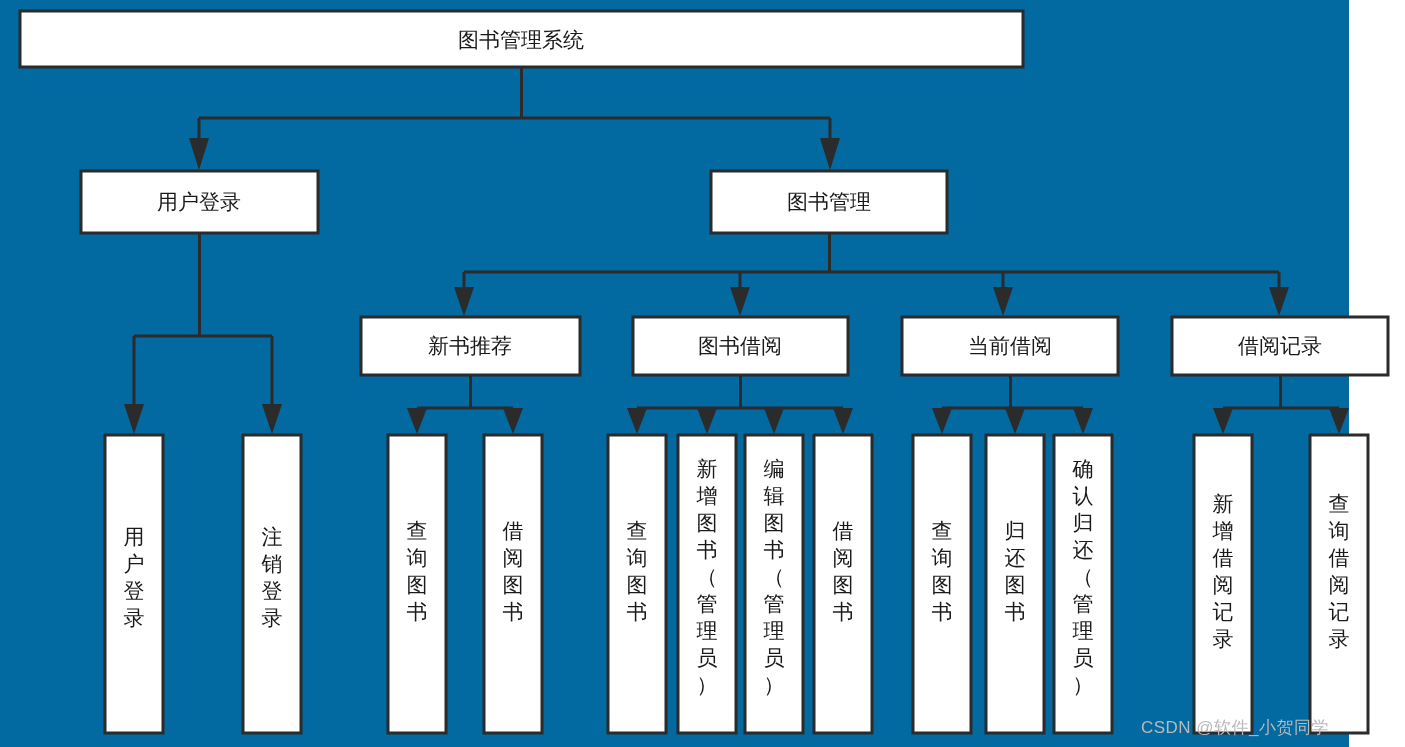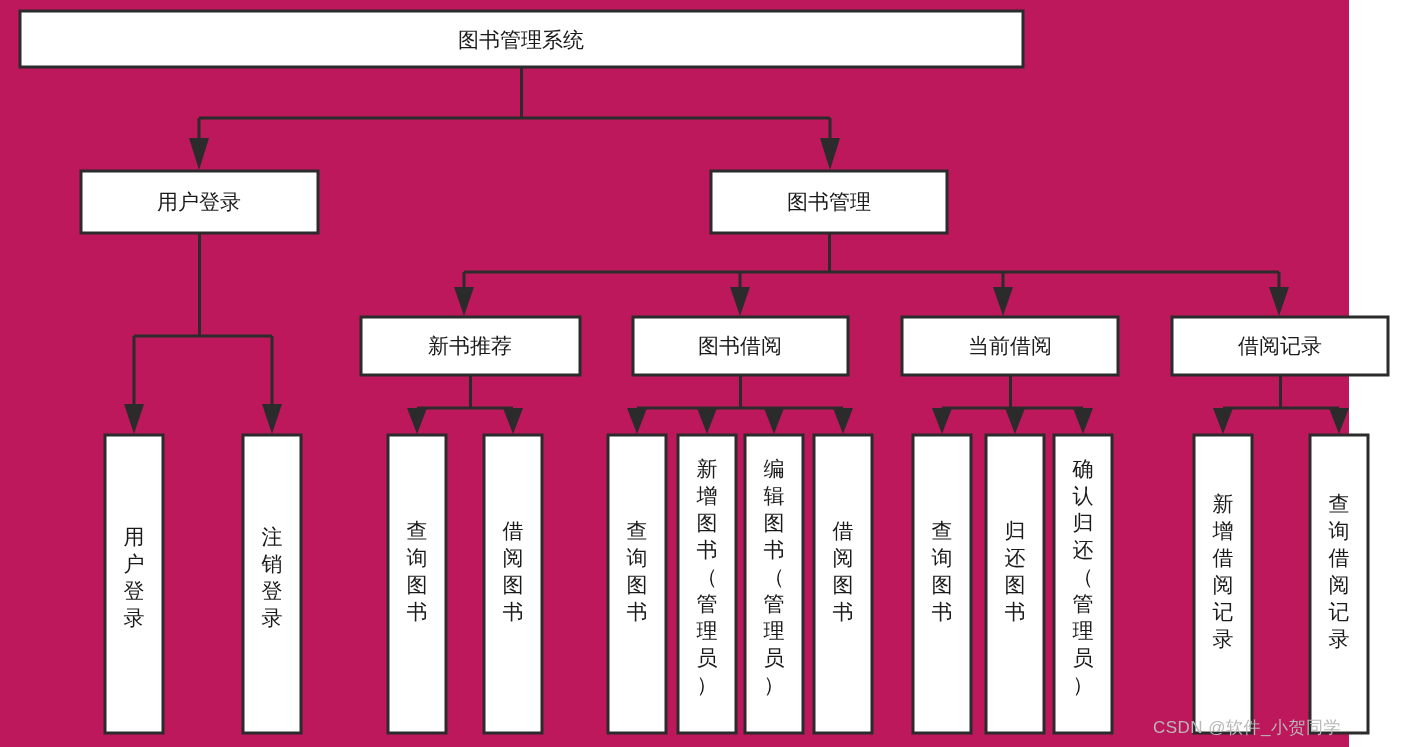--- a/index.html
+++ b/index.html
@@ -10,21 +10,21 @@
   body {
     width: 1405px;
     height: 747px;
     font-family: "Liberation Sans", "DejaVu Sans", sans-serif;
     overflow: hidden;
   }
   #diagram-root {
     position: relative;
     width: 1349px;
     height: 747px;
-    background: #be185d;
+    background: #0369a1;
     text-align: right;
   }
   svg.flow {
     position: absolute;
     left: 0;
     top: 0;
     width: 1405px;
     height: 747px;
     display: block;
   }
@@ -51,21 +51,21 @@
     dominant-baseline: middle;
   }
   .node-label-v {
     font-family: "Liberation Sans", "DejaVu Sans", sans-serif;
     font-size: 21px;
     fill: #1a1a1a;
     text-anchor: middle;
   }
   .watermark-text {
     position: absolute;
-    right: 8px;
+    right: 20px;
     bottom: 8px;
     font-family: "Liberation Sans", "DejaVu Sans", sans-serif;
     font-size: 17px;
     color: #b9b9b9;
     white-space: nowrap;
     letter-spacing: 0.5px;
     user-select: none;
   }
 </style>
 </head>

